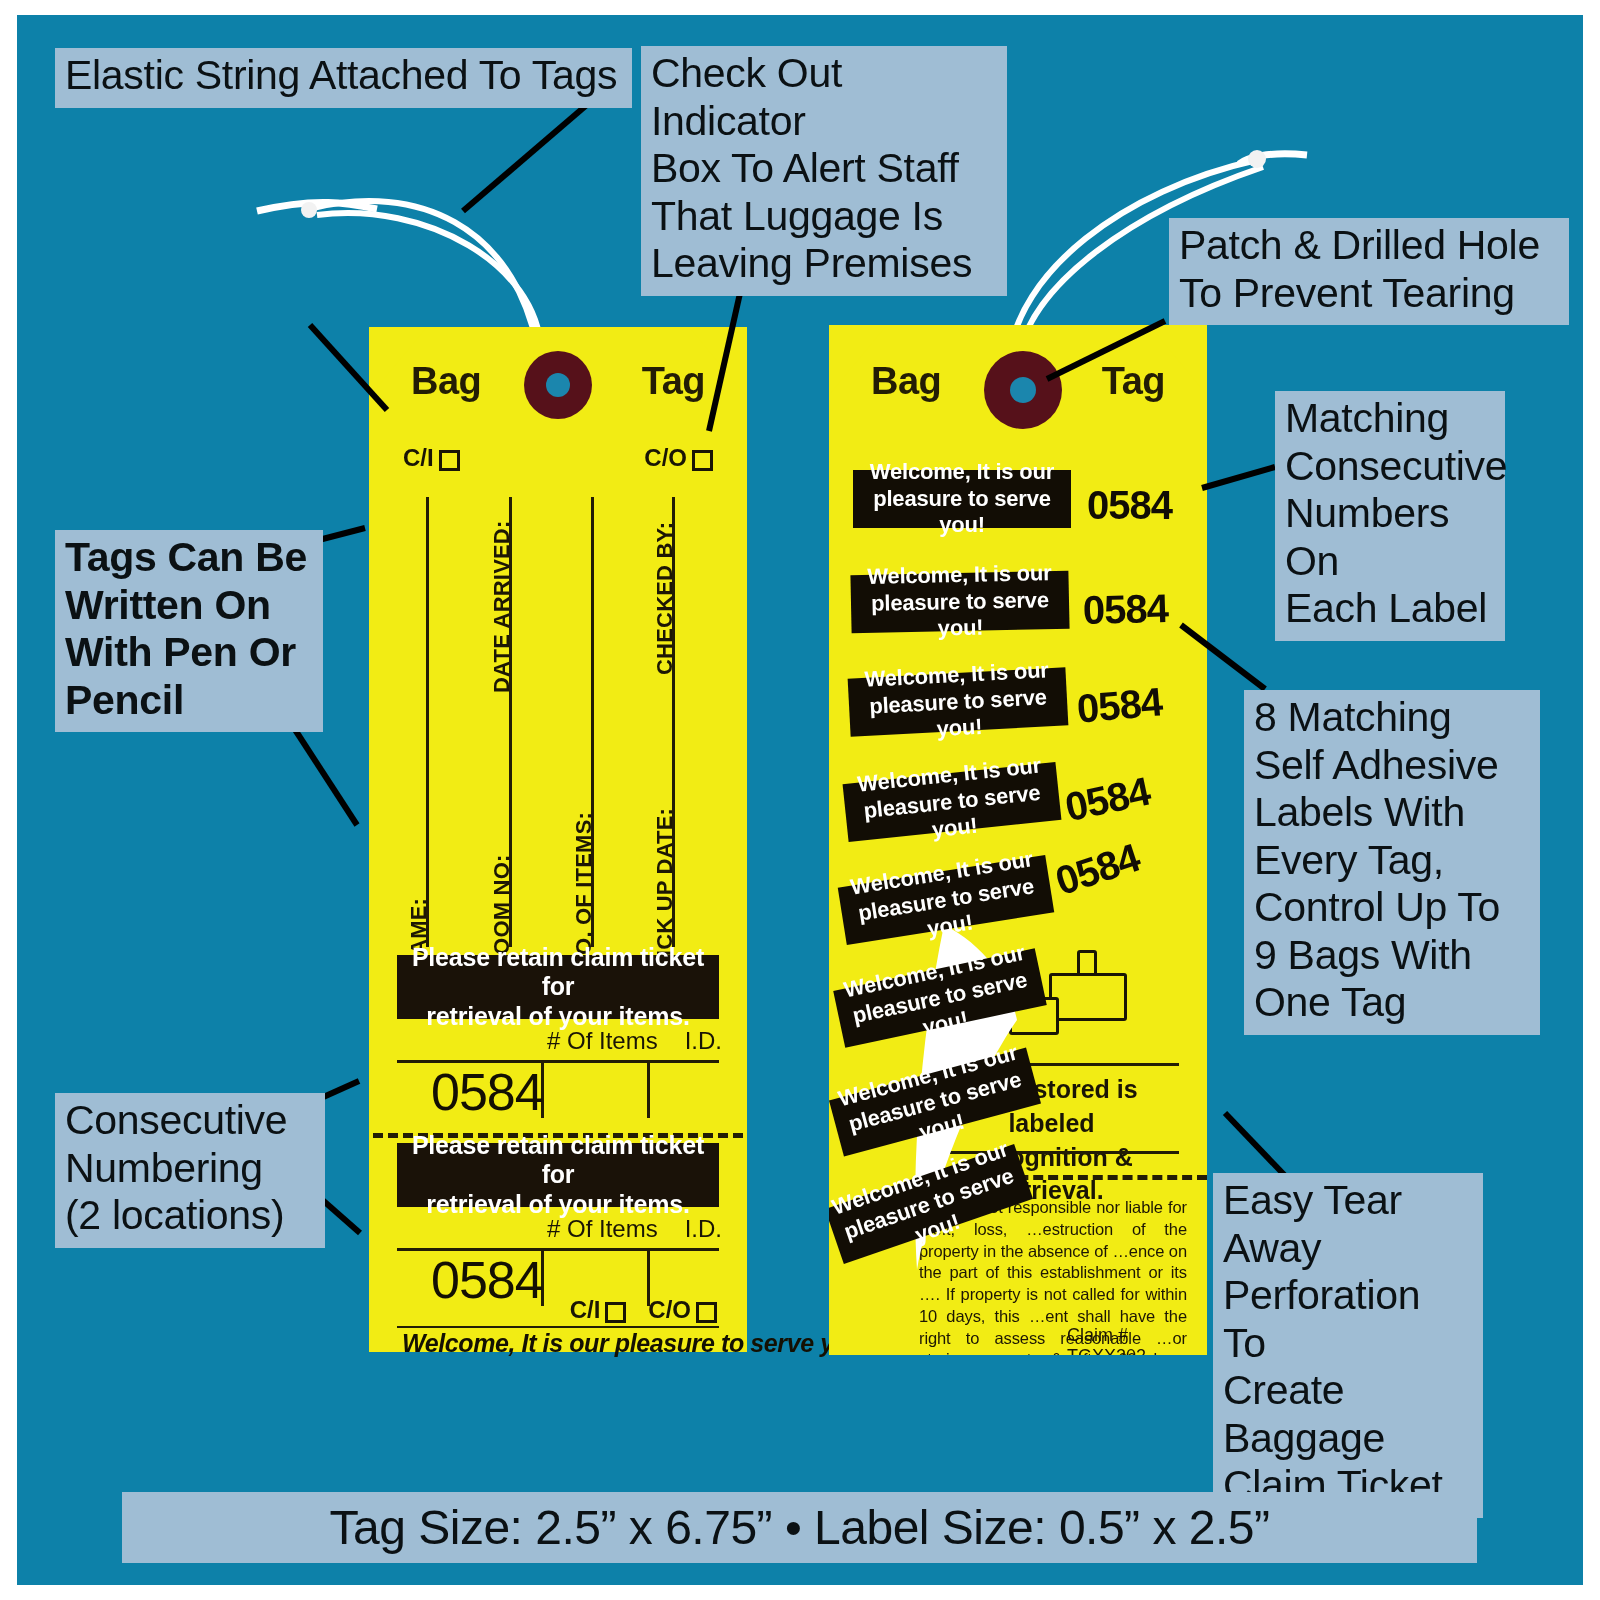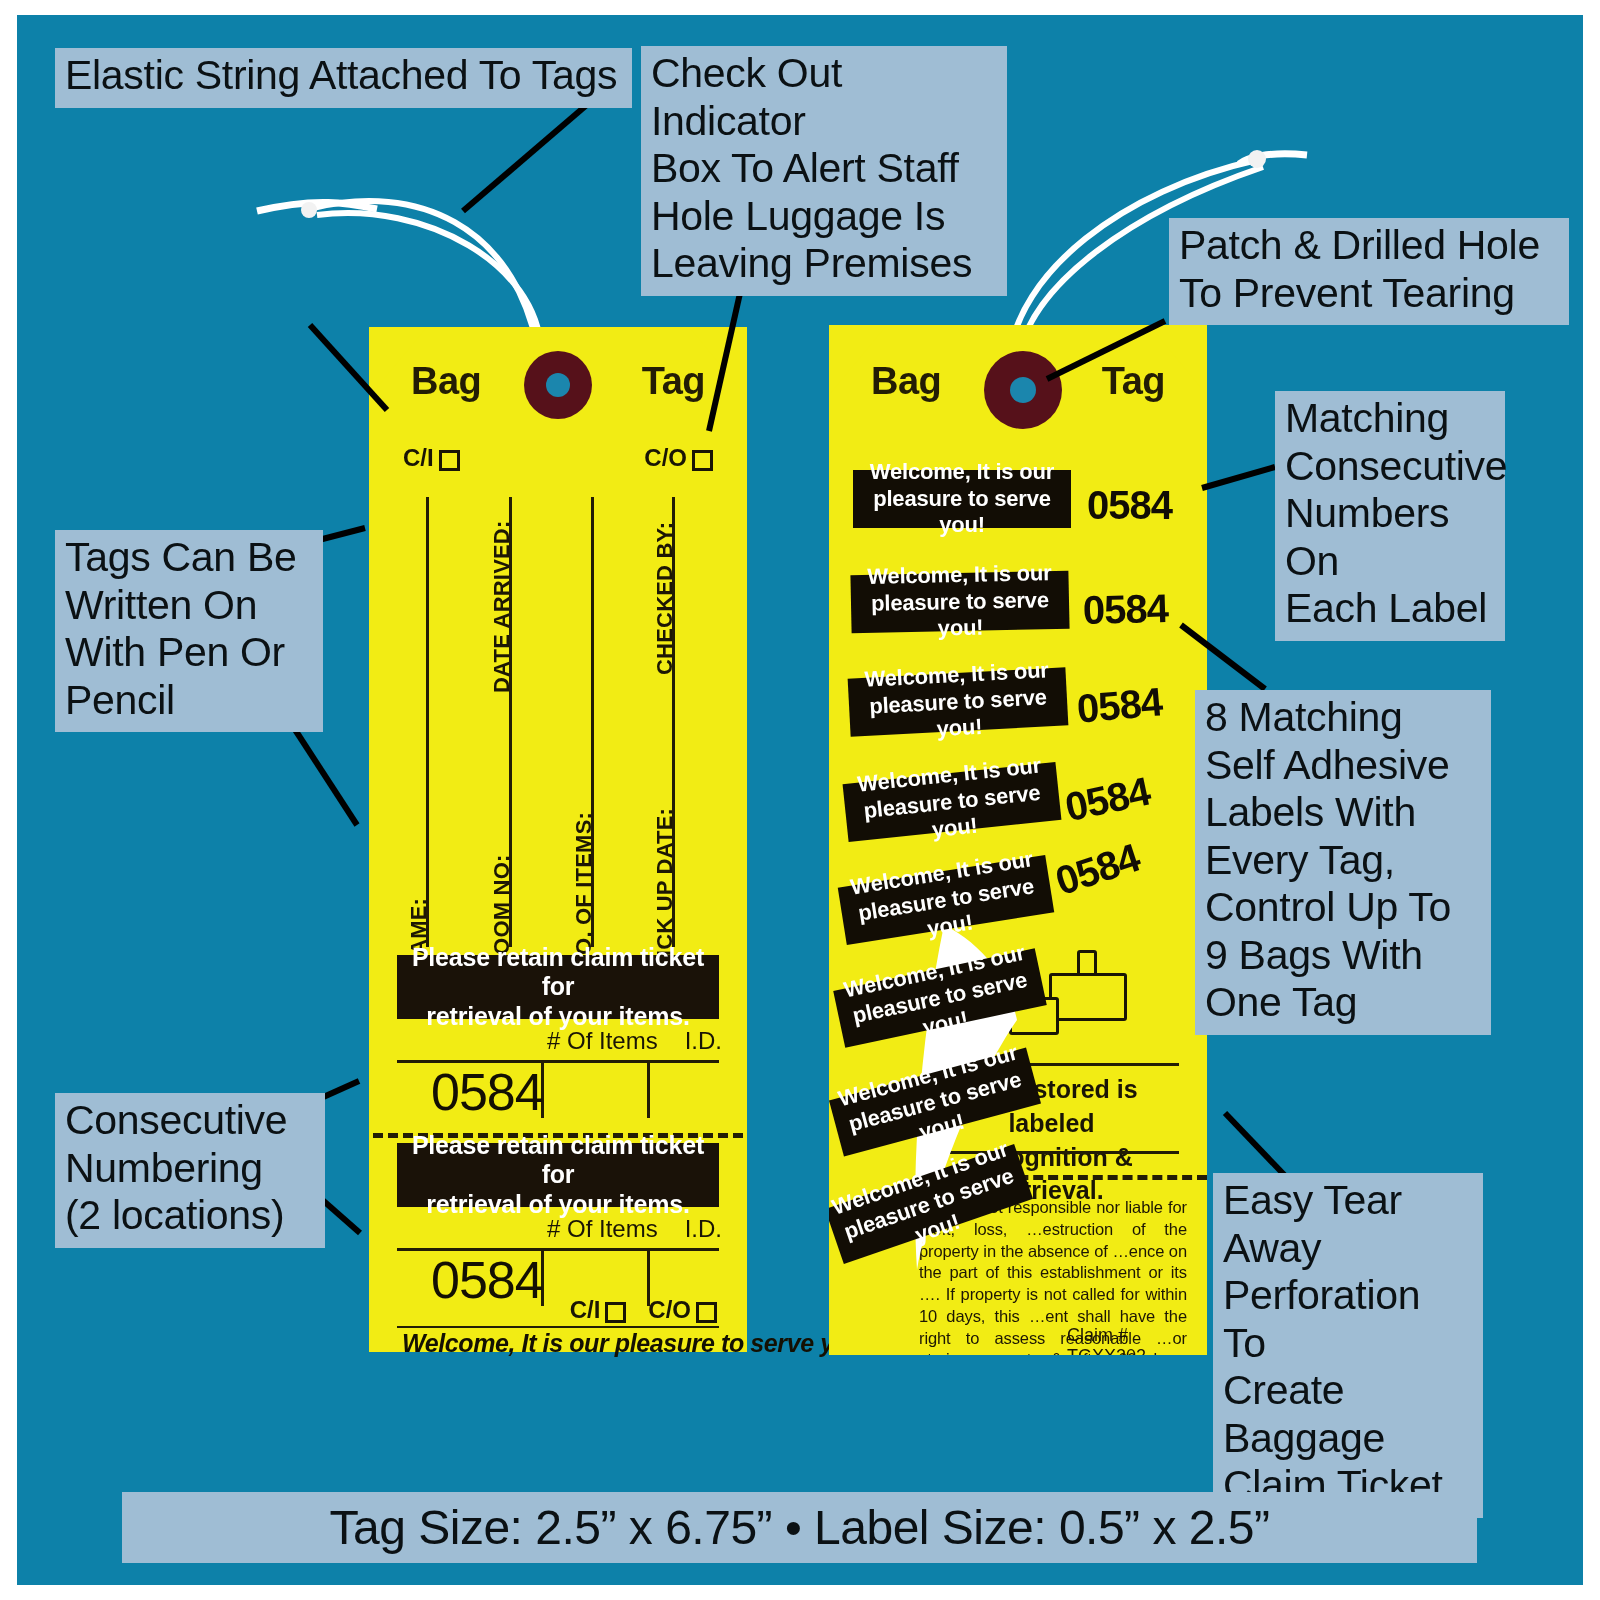--- a/index.html
+++ b/index.html
@@ -391,42 +391,42 @@
       <line x1="1148" y1="306" x2="1030" y2="364" stroke="#000" stroke-width="6"></line>
       <line x1="1258" y1="452" x2="1185" y2="473" stroke="#000" stroke-width="6"></line>
       <line x1="1248" y1="674" x2="1164" y2="610" stroke="#000" stroke-width="6"></line>
       <line x1="1208" y1="1098" x2="1275" y2="1168" stroke="#000" stroke-width="6"></line>
     </svg>
 
     <div class="callout" style="left:38px; top:33px; width:577px;">Elastic String Attached To Tags</div>
 
     <div class="callout" style="left:624px; top:31px; width:366px;">Check Out Indicator
 Box To Alert Staff
-Hole Luggage Is
+That Luggage Is
 Leaving Premises</div>
 
 
-    <div class="callout" style="left:38px; top:515px; width:268px;">Tags Can Be
+    <div class="callout" style="left:38px; top:515px; width:268px;font-weight:bold;">Tags Can Be
 Written On
 With Pen Or
 Pencil</div>
 
     <div class="callout" style="left:38px; top:1078px; width:270px;">Consecutive
 Numbering
 (2 locations)</div>
 
     <div class="callout" style="left:1152px; top:203px; width:400px;">Patch &amp; Drilled Hole
 To Prevent Tearing</div>
 
     <div class="callout" style="left:1258px; top:376px; width:230px;">Matching
 Consecutive
 Numbers On
 Each Label</div>
 
-    <div class="callout" style="left:1178px; top:675px; width:296px;">8 Matching
+    <div class="callout" style="left:1227px; top:675px; width:296px;">8 Matching
 Self Adhesive
 Labels With
 Every Tag,
 Control Up To
 9 Bags With
 One Tag</div>
 
     <div class="callout" style="left:1196px; top:1158px; width:270px;">Easy Tear Away
 Perforation To
 Create Baggage

